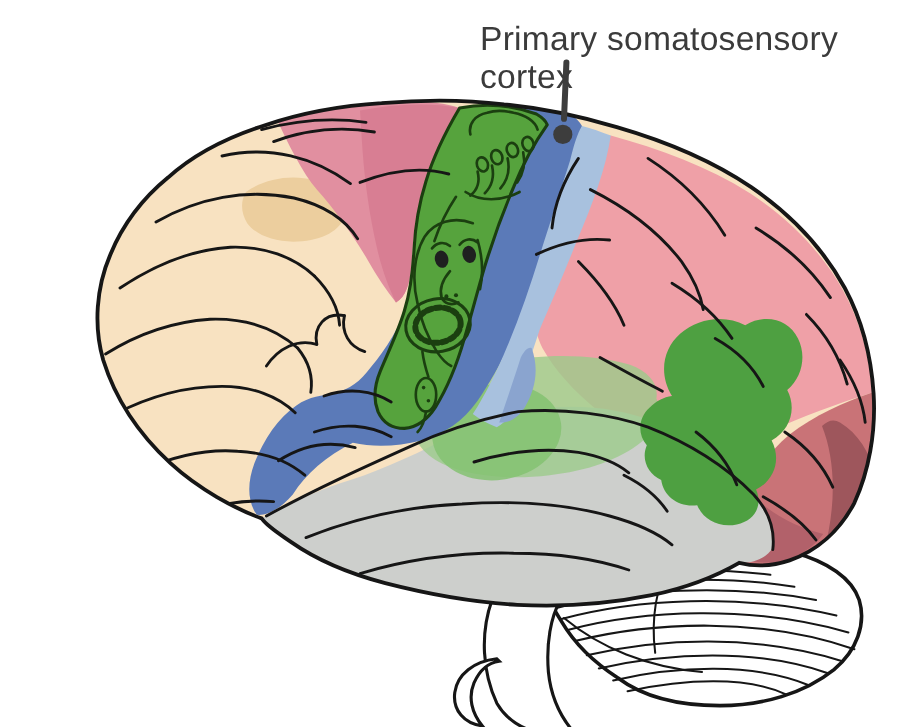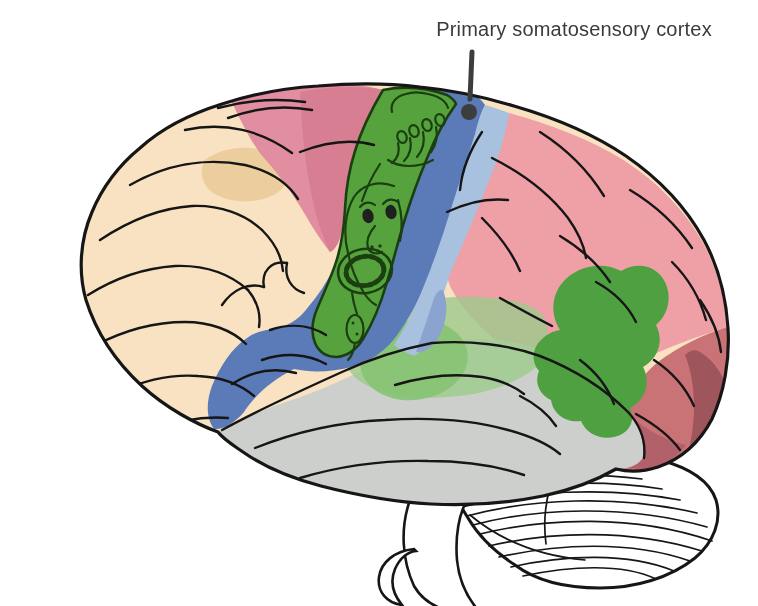--- a/index.html
+++ b/index.html
@@ -1,21 +1,21 @@
 <!DOCTYPE html>
 <html><head>
 <meta charset="utf-8">
 <style>
   html,body{margin:0;padding:0;background:#fff;}
   .stage{position:relative;width:758px;height:606px;background:#fff;overflow:hidden;
          font-family:"Liberation Sans", sans-serif;}
   .stage svg{position:absolute;left:0;top:0;}
   .annotation-label{
     position:absolute;left:400px;top:18px;width:348px;
-    text-align:center;font-size:20px;font-weight:400;color:#3b3b3b;
+    font-size:28px;font-weight:400;color:#3b3b3b;
     letter-spacing:0.2px;line-height:1.1;
   }
   path,ellipse,circle,line{vector-effect:none;}
 </style>
 </head>
 <body>
 
 <div class="stage">
 
 <svg width="758" height="606" viewBox="0 0 758 606">

